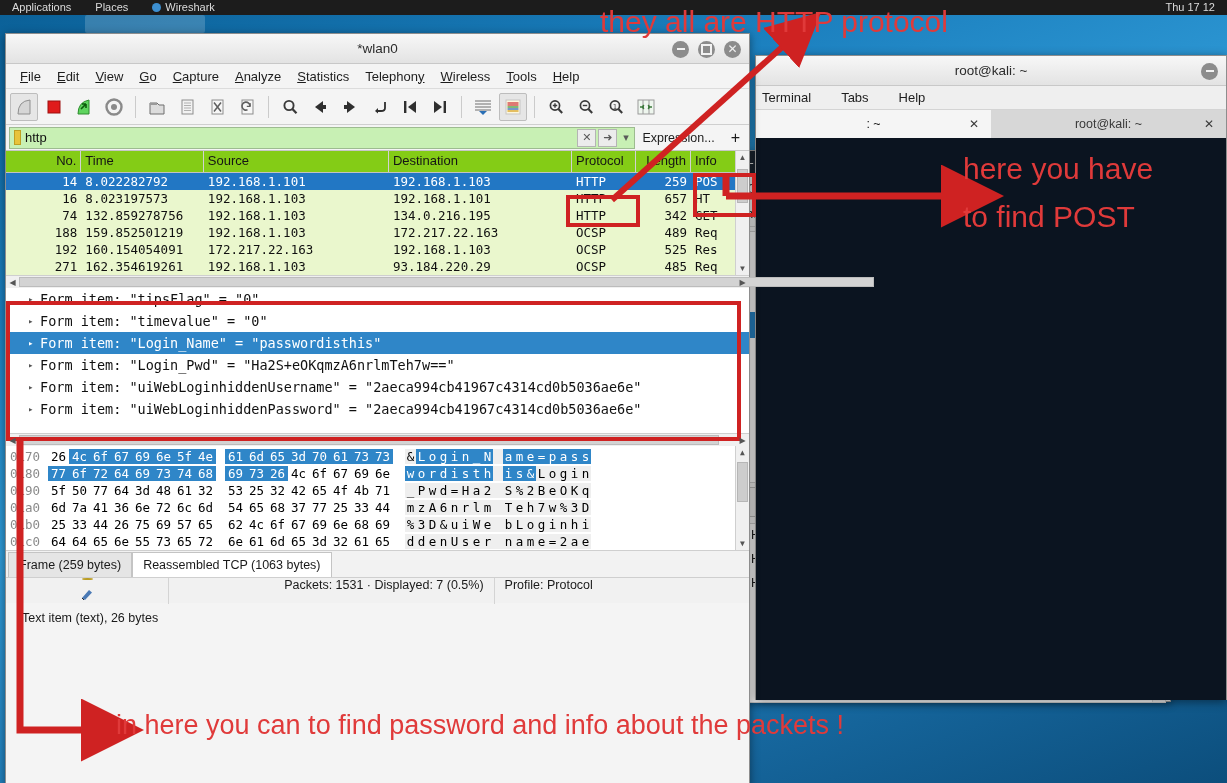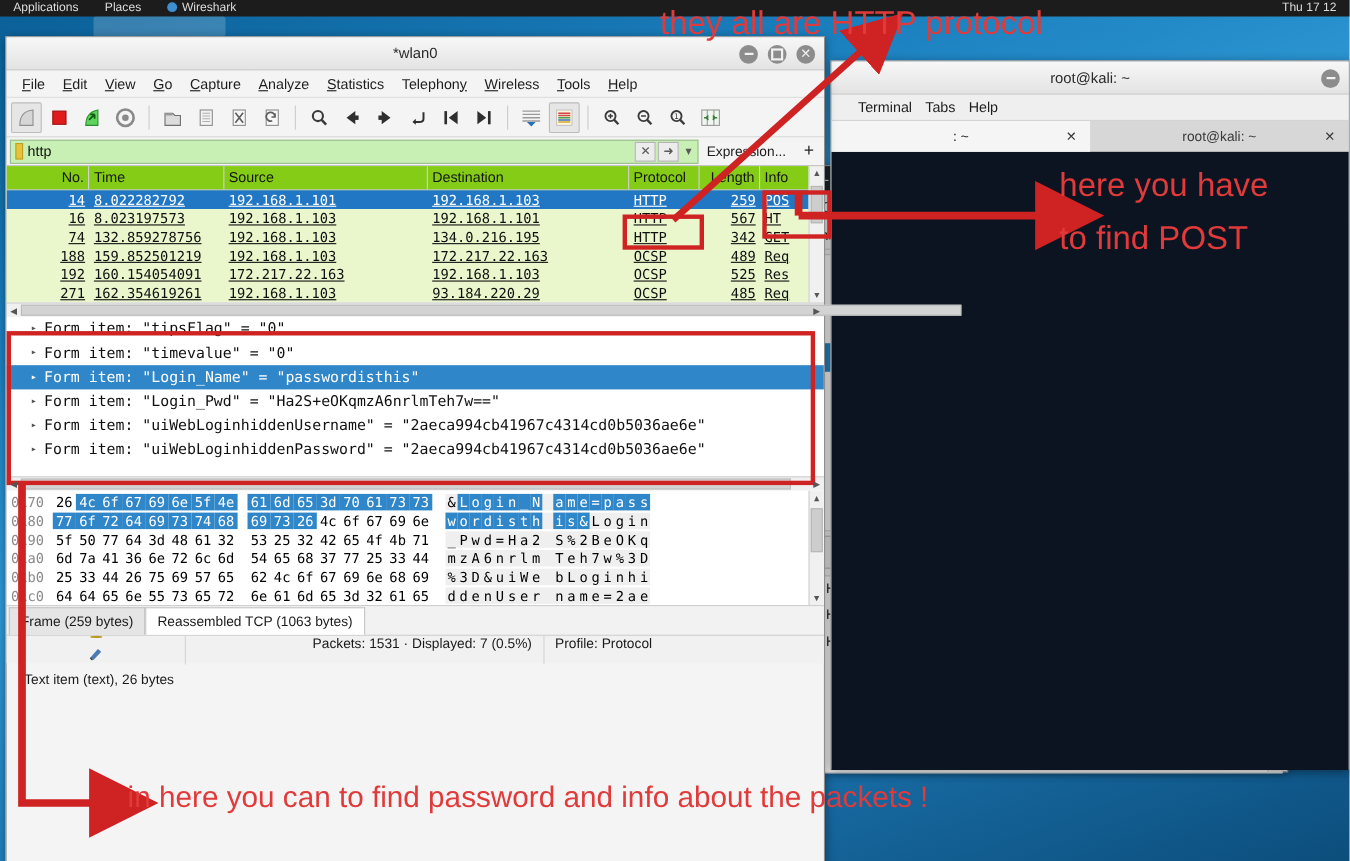--- a/index.html
+++ b/index.html
@@ -68,21 +68,21 @@
   .plusb{font-size:16px;color:#1c1c1c;padding:0 9px;}
 
   
   .plist{ position:relative; height:124px; background:#eaf7cd; overflow:hidden;}
   .phead{ display:flex; height:22px; background:#84cc16; border-bottom:1px solid #c2c2c2;
           font-size:13px; color:#151515;}
   .phead div{ padding:2px 4px; border-right:1px solid #d2d2d2; overflow:hidden; white-space:nowrap;}
   .prow{ display:flex; height:17px; font-size:12.5px; color:#101010;
          font-family:"DejaVu Sans Mono", monospace; align-items:center;}
   .prow.sel{ background:#2277c4; color:#fff; }
-  .prow > div{ padding:12px 4px; overflow:hidden; white-space:nowrap;text-decoration:underline;}
+  .prow > div{ padding:12px 4px; overflow:hidden; white-space:nowrap;}
   .c-no{width:78px;text-align:right;}
   .c-time{width:127px;}
   .c-src{width:192px;}
   .c-dst{width:190px;}
   .c-proto{width:66px;}
   .c-len{width:57px;text-align:right;}
   .c-info{width:60px;}
   .vscroll{position:absolute;right:0;top:0;width:14px;bottom:0;background:#f0f0f0;border-left:1px solid #cfcfcf;}
   .vscroll .thumb{position:absolute;left:1px;right:1px;top:18px;height:34px;background:#cdcdcd;border:1px solid #b6b6b6;}
   .vscroll .ar{position:absolute;left:0;right:0;height:13px;display:flex;align-items:center;justify-content:center;font-size:8px;color:#555;}
@@ -120,21 +120,21 @@
   .btab.act{ background:#ffffff; }
   .statusbar{ height:26px; display:flex;align-items:center; background:#f1f1f1;
               border-top:1px solid #cfcfcf; font-size:12.5px; color:#1a1a1a;}
   .statusbar .sec{padding:0 10px; border-right:1px solid #d4d4d4; height:26px;display:flex;align-items:center;gap:7px;flex-direction:column;}
   .statusbar .sec.last{border-right:none;}
   .expert{width:11px;height:11px;border-radius:50%;background:#e8c33a;border:1px solid #b99c25;}
 
   
   #terminal{ left:755px; top:55px; width:472px; height:645px; background:#efefef;}
   #terminal .titlebar{justify-content:center;}
-  .term-menu{height:24px;display:flex;align-items:center;padding-left:24px;gap:12px;
+  .term-menu{height:24px;display:flex;align-items:center;padding-left:6px;gap:30px;
              font-size:13px;color:#1d1d1d;background:#efefef;border-bottom:1px solid #d4d4d4;}
   .term-tabs{height:28px;display:flex;background:#d7d7d7;}
   .term-tab{flex:1;display:flex;align-items:center;justify-content:center;position:relative;
             font-size:12.5px;color:#3a3a3a;}
   .term-tab.act{background:#f5f5f5;color:#1a1a1a;}
   .term-tab .x{position:absolute;right:12px;font-size:12px;color:#3a3a3a;}
   .term-body{background:#0b1420;color:#d8d8d8;font-family:"DejaVu Sans Mono",monospace;
              font-size:12px;padding:3px 6px;height:562px;overflow:hidden;}
 
   
@@ -430,21 +430,21 @@
         <div class="c-proto">HTTP</div>
         <div class="c-len">259</div>
         <div class="c-info">POS</div>
       </div>
       <div class="prow">
         <div class="c-no">16</div>
         <div class="c-time">8.023197573</div>
         <div class="c-src">192.168.1.103</div>
         <div class="c-dst">192.168.1.101</div>
         <div class="c-proto">HTTP</div>
-        <div class="c-len">567</div>
+        <div class="c-len">657</div>
         <div class="c-info">HT</div>
       </div>
       <div class="prow">
         <div class="c-no">74</div>
         <div class="c-time">132.859278756</div>
         <div class="c-src">192.168.1.103</div>
         <div class="c-dst">134.0.216.195</div>
         <div class="c-proto">HTTP</div>
         <div class="c-len">342</div>
         <div class="c-info">GET</div>

